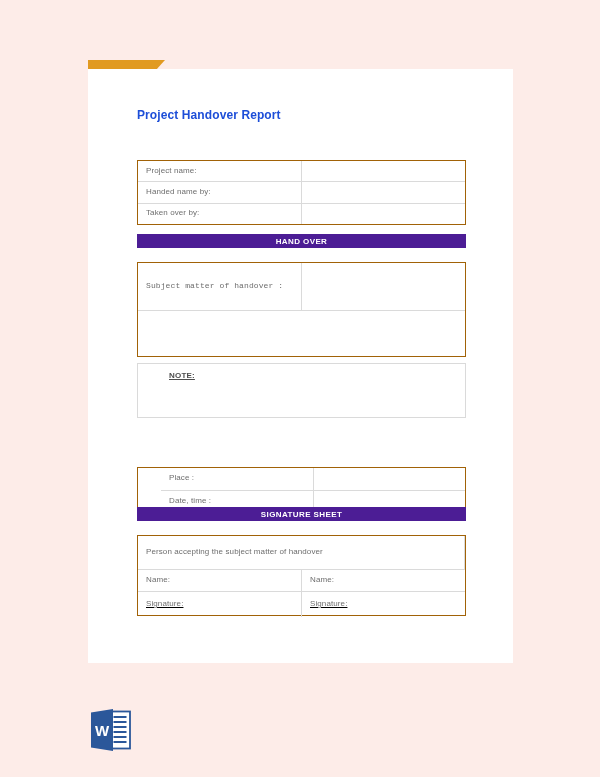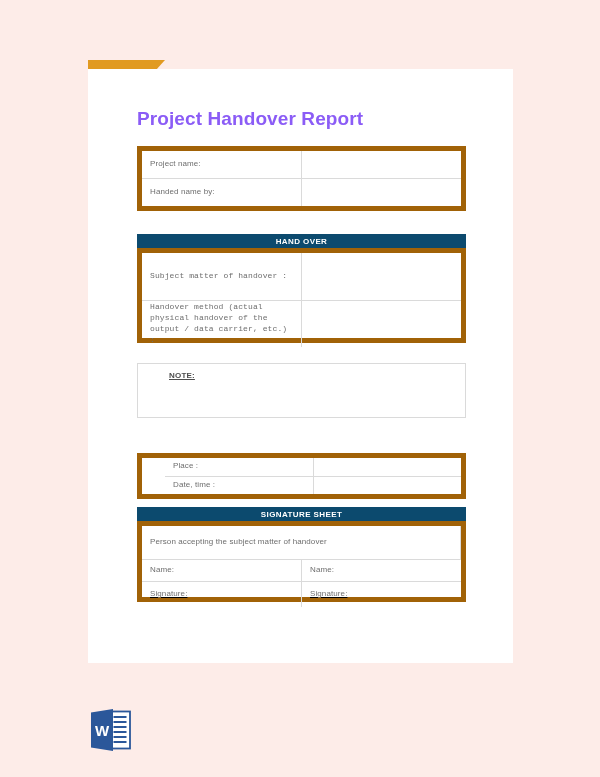--- a/index.html
+++ b/index.html
@@ -30,55 +30,56 @@
   .accent-bottom {
     position: absolute;
     left: 430px; top: 656px;
     width: 83px; height: 7px;
     background: #E19A21;
     clip-path: polygon(14px 0, 100% 0, 100% 100%, 0 100%);
   }
   .doc-title {
     position: absolute;
     left: 49px; top: 39px;
-    font-size: 19px;
+    font-size: 12px;
     font-weight: bold;
-    color: #8b5cf6;
+    color: #1d4ed8;
     letter-spacing: 0.1px;
   }
   .tbl {
     position: absolute;
     left: 49px;
     width: 329px;
-    border: 5px solid #a16207;
+    border: 1px solid #a16207;
     box-sizing: border-box;
     display: flex;
     flex-direction: column;
     background: #fff;
+    margin-top: 14px;
   }
   .row { display: flex; border-top: 1px solid #DADADA; flex: 1; }
   .row:first-child { border-top: none; }
   .cell {
     flex: 1;
     display: flex;
     align-items: center;
     padding: 3px 8px;
     box-sizing: border-box;
     font-size: 8px;
     line-height: 1.35;
     color: #6E6E6E;
     letter-spacing: 0.1px;
   }
   .cell.left { border-right: 1px solid #DADADA; }
   .hdr-bar {
     position: absolute;
     left: 49px;
     width: 329px;
     height: 14px;
-    background: #0c4a6e;
+    background: #4c1d95;
     color: #ffffff;
     font-size: 8px;
     font-weight: bold;
     letter-spacing: 0.4px;
     display: flex;
     align-items: center;
     justify-content: center;
     box-sizing: border-box;
   }
   .tbl-info   { top: 77px;  height: 65px; }
@@ -130,30 +131,33 @@
 
     <div class="tbl tbl-info">
       <div class="row">
         <div class="cell left">Project name:</div>
         <div class="cell"></div>
       </div>
       <div class="row">
         <div class="cell left">Handed name by:</div>
         <div class="cell"></div>
       </div>
+      <div class="row">
+        <div class="cell left">Taken over by:</div>
+        <div class="cell"></div>
+      </div>
     </div>
 
     <div class="hdr-bar hdr-ho">HAND OVER</div>
     <div class="tbl tbl-ho">
       <div class="row row-subject">
         <div class="cell left">Subject matter of handover :</div>
         <div class="cell"></div>
       </div>
       <div class="row row-method">
-        <div class="cell left">Handover method (actual physical handover of the output / data carrier, etc.) :</div>
         <div class="cell"></div>
       </div>
     </div>
 
     <div class="note-box">
       <span class="note-label">NOTE:</span>
     </div>
 
     <div class="tbl tbl-place">
       <div class="row">

